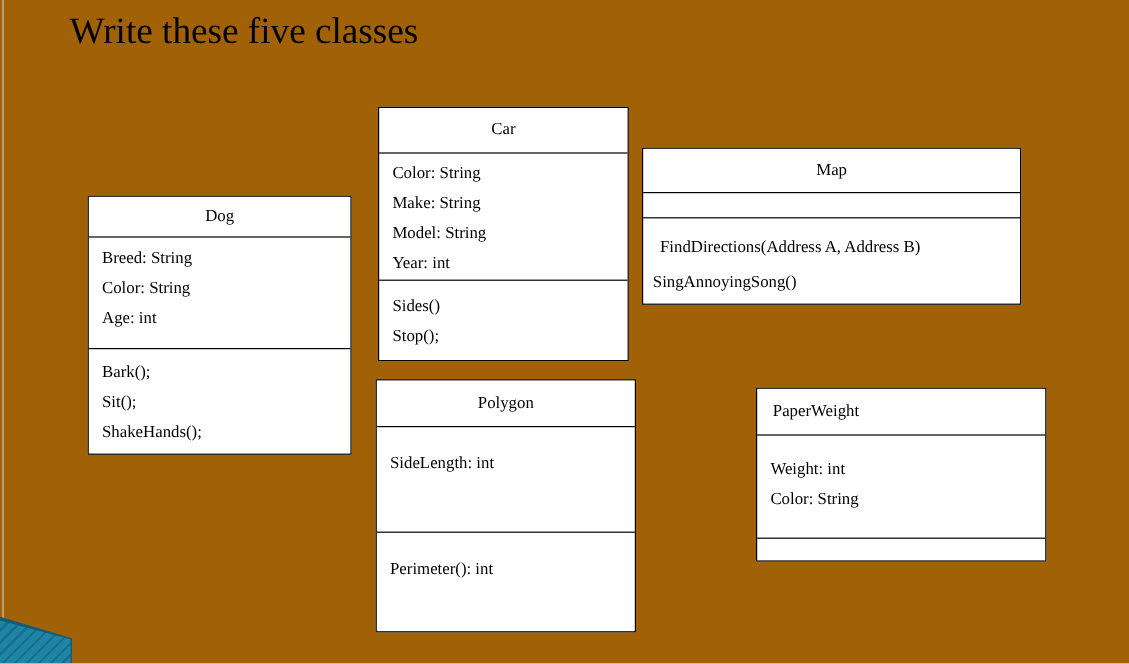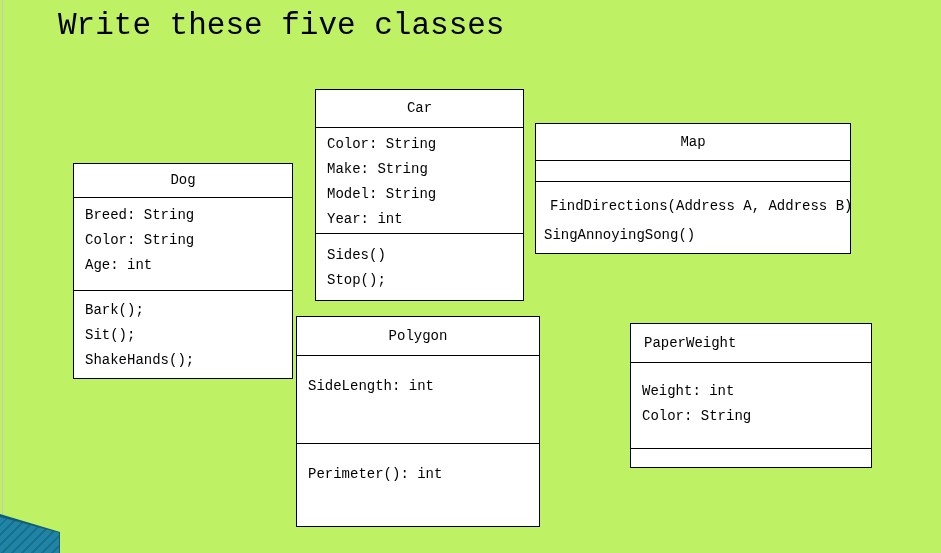--- a/index.html
+++ b/index.html
@@ -1,22 +1,22 @@
 <!DOCTYPE html>
 <html><head>
 <meta charset="utf-8">
 <style>
   html, body { margin: 0; padding: 0; background: #ffffff; }
   .slide {
     position: relative;
     width: 941px;
     height: 553px;
-    background: #bef264;
+    background: #a16207;
     overflow: hidden;
-    font-family: Liberation Mono, monospace;
+    font-family: Liberation Serif, serif;
     color: #000;
   }
   * { box-sizing: border-box; }
 
   .edge-line {
     position: absolute;
     left: 2px; top: 0;
     width: 1px; height: 553px;
     background: #c6c6c6;
   }
@@ -92,21 +92,21 @@
   .box-car .methods { padding-top: 9px; }
 
   
   .box-map { left: 535px; top: 123px; width: 316px; height: 131px; }
   .box-map .uml-title { height: 37px; }
   .box-map .empty { height: 21px; padding: 0; }
   .box-map .methods { padding-top: 10px; padding-left: 8px; line-height: 29px; }
   .box-map .methods .uml-line:first-child { padding-left: 6px; }
 
   
-  .box-polygon { left: 296px; top: 316px; width: 244px; height: 211px; }
+  .box-polygon { left: 313px; top: 316px; width: 217px; height: 211px; }
   .box-polygon .uml-title { height: 39px; }
   .box-polygon .attrs { height: 88px; padding-top: 18px; }
   .box-polygon .methods { padding-top: 18px; }
 
   
   .box-paperweight { left: 630px; top: 323px; width: 242px; height: 145px; }
   .box-paperweight .uml-title { height: 39px; }
   .box-paperweight .attrs { height: 86px; padding-top: 16px; }
   .box-paperweight .empty { padding: 0; }
 </style>

